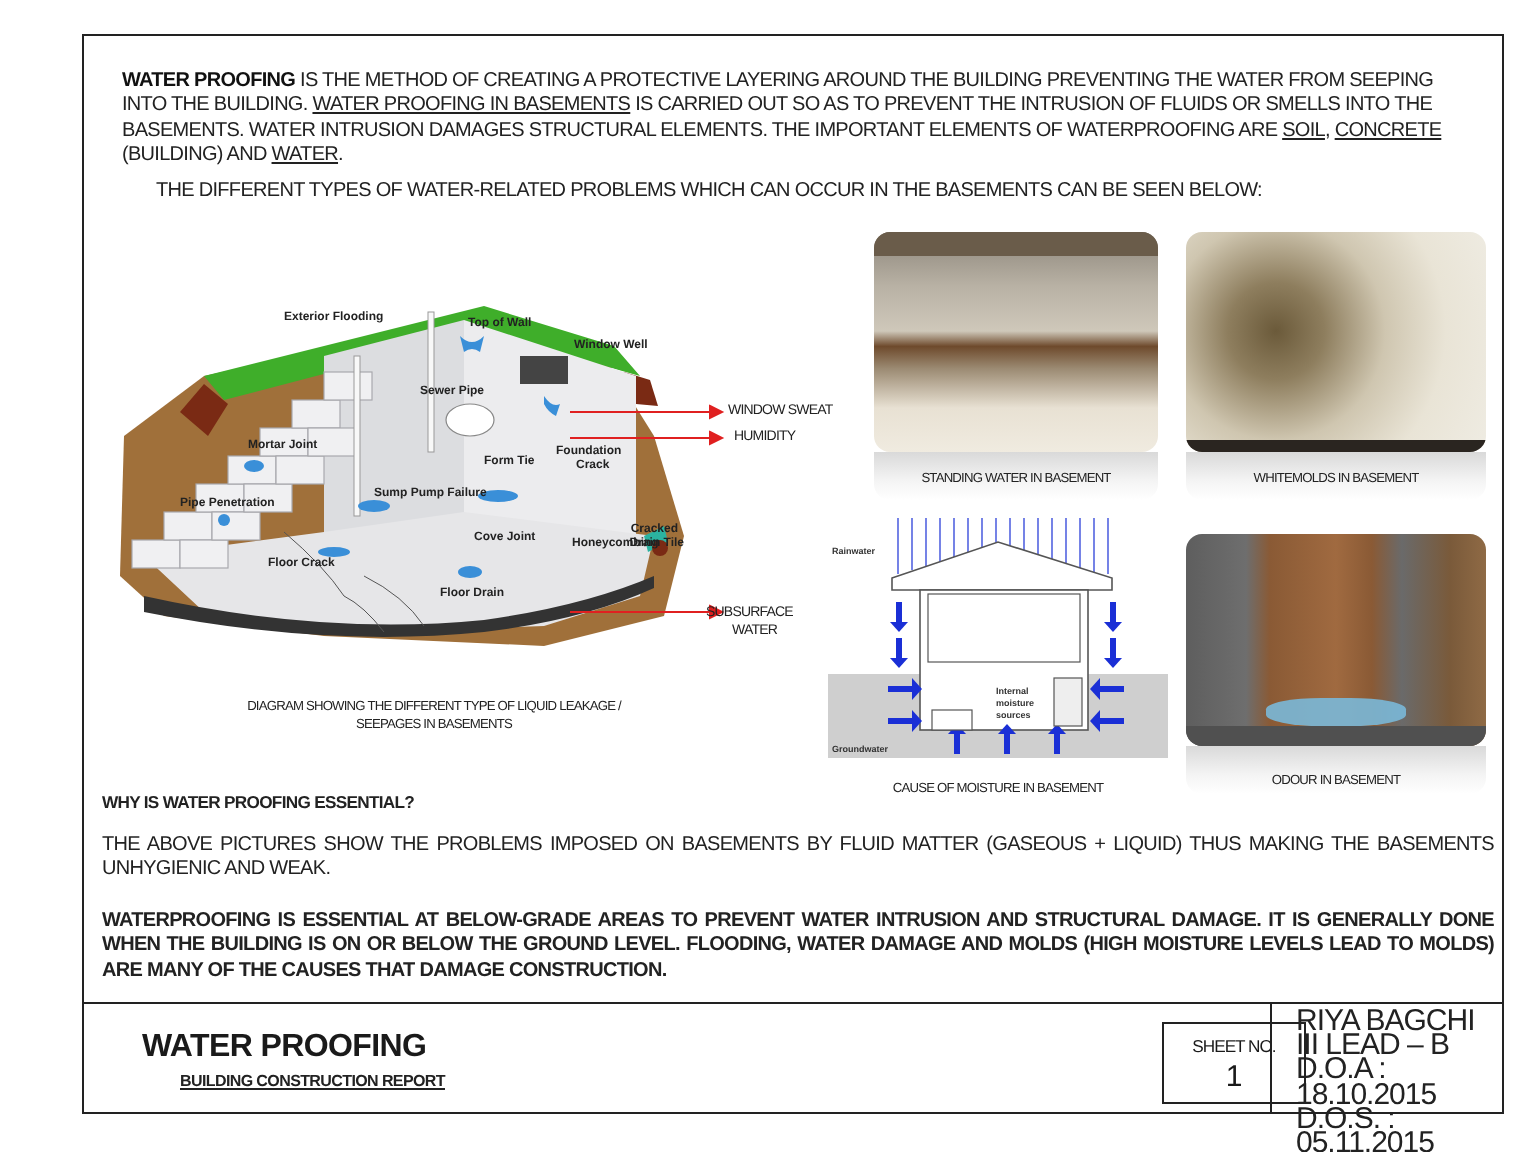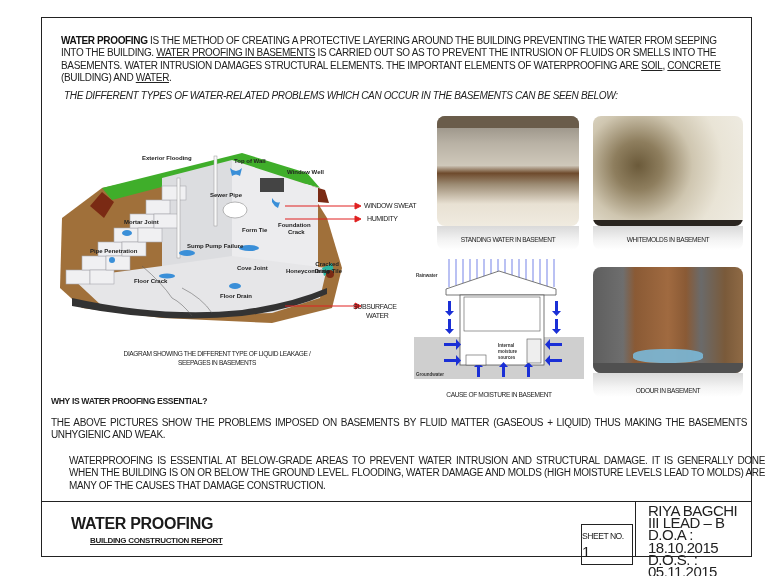--- a/index.html
+++ b/index.html
@@ -5,37 +5,37 @@
   * { box-sizing: border-box; margin: 0; padding: 0; }
   html, body { width: 768px; height: 576px; background: #ffffff; overflow: hidden; }
   body { font-family: "Liberation Sans", sans-serif; color: #1a1a1a; position: relative; }
 
   .frame { position: absolute; left: 41px; top: 17px; width: 711px; height: 540px; border: 1px solid #222; }
 
   .txt { position: absolute; font-size: 10px; line-height: 12.4px; letter-spacing: -0.35px; color: #222; }
   .intro { left: 19px; top: 17px; width: 672px; }
   .intro b { font-weight: bold; color: #111; }
   .u { text-decoration: underline; }
-  .types { left: 22px; top: 72px; width: 672px; font-style: italic; }
+  .types { left: 36px; top: 72px; width: 672px; }
 
   
   .diagram { position: absolute; left: 0px; top: 130px; width: 300px; height: 178px; }
   .cap { position: absolute; font-size: 6.6px; line-height: 9px; letter-spacing: -0.4px; color: #222; text-align: center; }
 
   .photo { position: absolute; border-radius: 8px; overflow: hidden; }
   .reflect { position: absolute; border-radius: 0 0 8px 8px; background: linear-gradient(#d9d9d9, #f4f4f4 60%, #ffffff); }
 
   .why-title { left: 9px; top: 377px; font-weight: bold; font-size: 8.6px; }
   .why-p1 { left: 9px; top: 399px; width: 696px; text-align: justify; }
-  .why-p2 { left: 27px; top: 437px; width: 696px; text-align: justify; }
+  .why-p2 { left: 9px; top: 437px; width: 696px; text-align: justify; font-weight: bold; }
 
   .footer { position: absolute; left: 0; top: 483px; width: 709px; height: 55px; border-top: 1px solid #222; }
   .f-title { position: absolute; left: 29px; top: 13px; font-size: 16px; font-weight: bold; letter-spacing: -0.3px; color: #1a1a1a; }
   .f-sub { position: absolute; left: 29px; top: 34px; font-size: 8px; font-weight: bold; text-decoration: underline; letter-spacing: -0.3px; color: #222; padding-left: 19px; }
-  .sheet { position: absolute; left: 539px; top: 22px; width: 52px; height: 41px; border: 1px solid #222; text-align: left; }
+  .sheet { position: absolute; left: 539px; top: 9px; width: 72px; height: 41px; border: 1px solid #222; text-align: center; }
   .sheet-l { font-size: 8.6px; margin-top: 6px; letter-spacing: -0.5px; }
   .sheet-n { font-size: 15px; margin-top: 2px; }
   .vdiv { position: absolute; left: 593px; top: 0; width: 1px; height: 54px; background: #222; }
   .info { position: absolute; left: 606px; top: 3px; font-size: 15px; line-height: 12.2px; letter-spacing: -0.5px; color: #222; }
 </style>
 </head>
 <body>
 
 <div class="frame">
 

